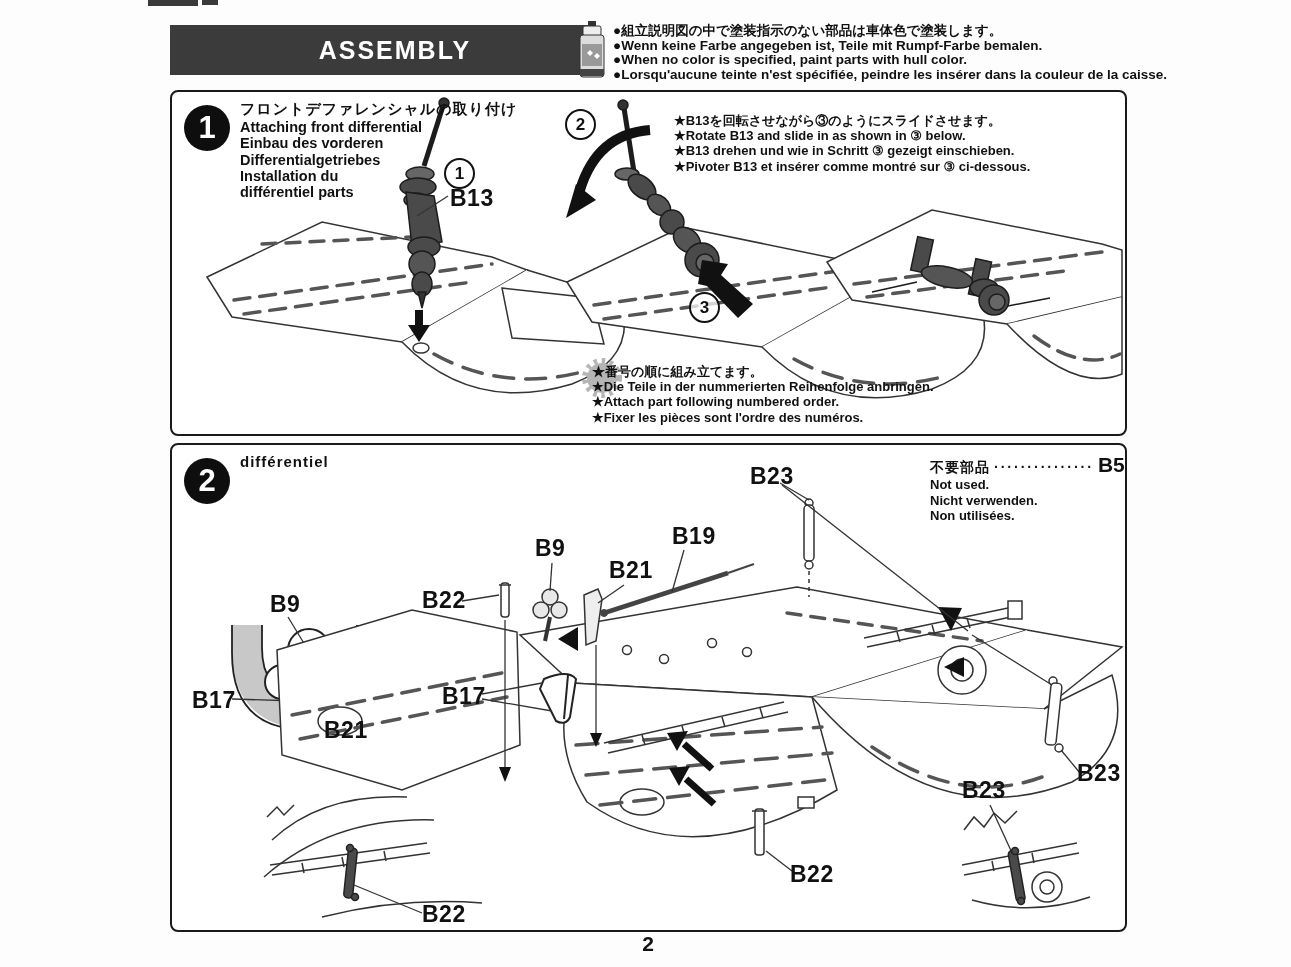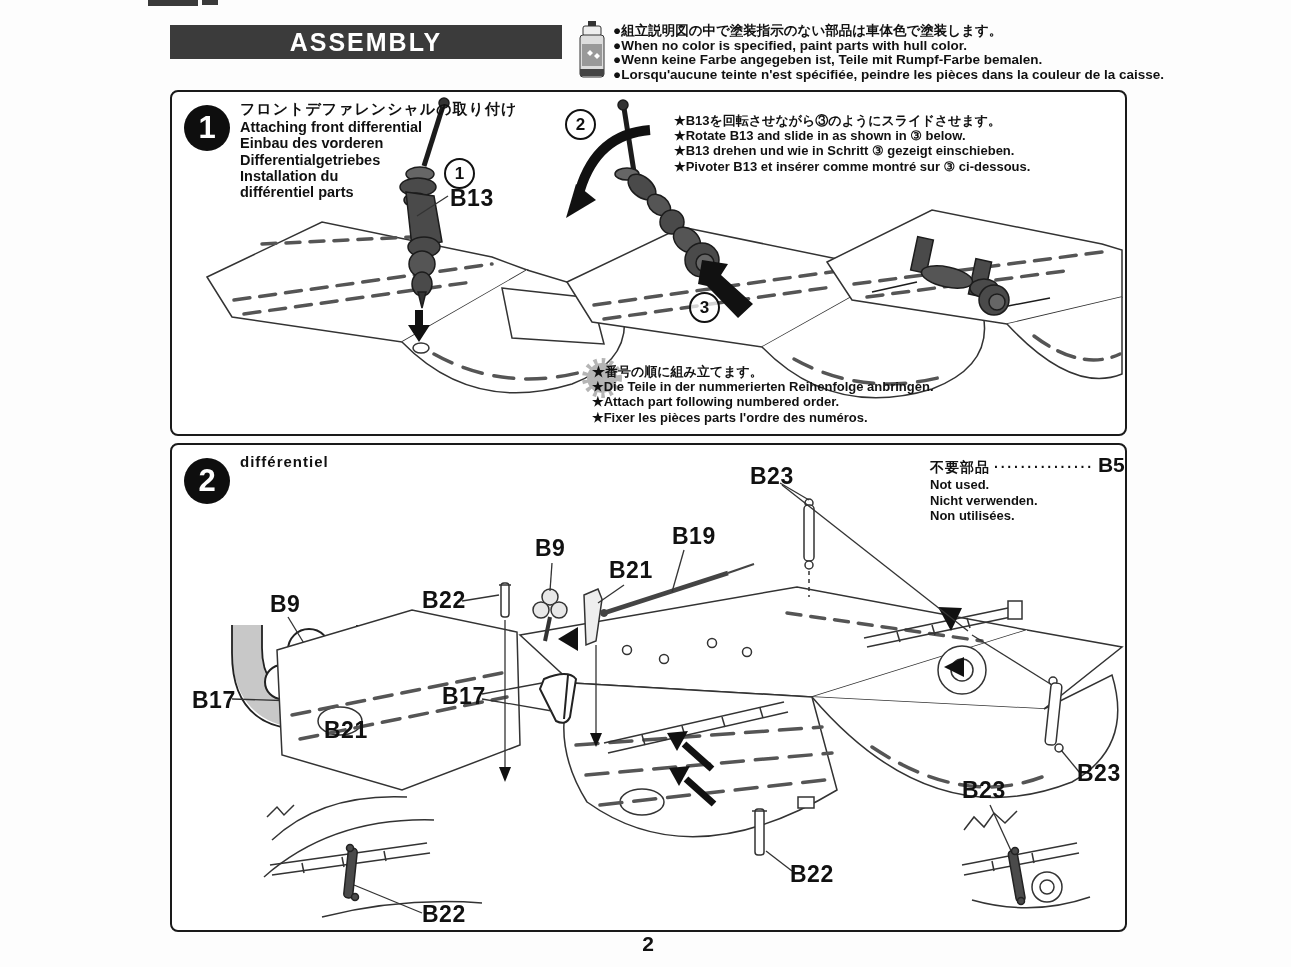--- a/index.html
+++ b/index.html
@@ -1,20 +1,20 @@
 <!DOCTYPE html>
 <html><head>
 <meta charset="utf-8">
 <style>
   html,body{margin:0;padding:0;}
   .page{position:relative;width:1291px;height:967px;background:#fdfdfd;overflow:hidden;
         font-family:"Liberation Sans",sans-serif;color:#111;}
   .smudge{position:absolute;background:#3a3a3a;}
-  .assembly-bar{position:absolute;left:170px;top:25px;width:392px;height:34px;background:#3b3b3b;
-        display:flex;align-items:center;justify-content:center;}
+  .assembly-bar{position:absolute;left:170px;top:25px;width:392px;height:50px;background:#3b3b3b;
+        display:flex;align-items:center;justify-content:center;padding-left:29px;}
   .assembly-bar span{color:#fff;font-weight:bold;font-size:25px;letter-spacing:2px;}
   .paint-icon{position:absolute;left:577px;top:20px;}
   .paint-notes{position:absolute;left:613px;top:24px;}
   .pnl{font-size:13.5px;font-weight:bold;line-height:14.6px;white-space:nowrap;}
   .panel{position:absolute;left:170px;background:#fff;border:2px solid #1a1a1a;border-radius:8px;}
   .panel1{top:90px;width:953px;height:342px;}
   .panel2{top:443px;width:953px;height:485px;}
   .ill{position:absolute;left:0;top:0;width:100%;height:100%;}
   .badge{position:absolute;left:12px;top:13px;width:46px;height:46px;border-radius:50%;background:#0e0e0e;
         color:#fff;display:flex;align-items:center;justify-content:center;font-size:31px;font-weight:bold;}
@@ -54,23 +54,23 @@
       <rect x="3" y="15" width="24" height="42" rx="3" fill="#ddd" stroke="#333"></rect>
       <rect x="5" y="24" width="20" height="22" fill="#999"></rect>
       <polygon points="10,33 13,30 16,33 13,36" fill="#fff"></polygon>
       <polygon points="17,36 20,33 23,36 20,39" fill="#fff"></polygon>
       <rect x="3" y="49" width="24" height="7" fill="#444"></rect>
     </g>
   </svg>
 
   <div class="paint-notes">
     <div class="pnl">●組立説明図の中で塗装指示のない部品は車体色で塗装します。</div>
+    <div class="pnl">●Wenn keine Farbe angegeben ist, Teile mit Rumpf-Farbe bemalen.</div>
     <div class="pnl">●When no color is specified, paint parts with hull color.</div>
-    <div class="pnl">●Wenn keine Farbe angegeben ist, Teile mit Rumpf-Farbe bemalen.</div>
-    <div class="pnl">●Lorsqu'aucune teinte n'est spécifiée, peindre les pièces dans la couleur de la caisse.</div>
+    <div class="pnl">●Lorsqu'aucune teinte n'est spécifiée, peindre les insérer dans la couleur de la caisse.</div>
   </div>
 
   <div class="panel panel1">
 
     <svg class="ill" viewBox="0 0 953 342">
 
       <g fill="none" stroke="#333" stroke-width="1.5">
         <path d="M35,185 L150,130 L320,165 L355,178 L230,250 L60,225 Z" fill="#fff"></path>
         <path d="M230,250 Q300,322 400,292 Q468,266 448,206 L355,178" fill="#fff"></path>
         <path d="M330,196 L420,206 L432,252 L340,246 Z" fill="#fff"></path>
@@ -166,21 +166,21 @@
       <div class="nl">★B13を回転させながら③のようにスライドさせます。</div>
       <div class="nl">★Rotate B13 and slide in as shown in ③ below.</div>
       <div class="nl">★B13 drehen und wie in Schritt ③ gezeigt einschieben.</div>
       <div class="nl">★Pivoter B13 et insérer comme montré sur ③ ci-dessous.</div>
     </div>
 
     <div class="note" style="left:420px;top:272px;">
       <div class="nl">★番号の順に組み立てます。</div>
       <div class="nl">★Die Teile in der nummerierten Reihenfolge anbringen.</div>
       <div class="nl">★Attach part following numbered order.</div>
-      <div class="nl">★Fixer les pièces parts l'ordre des numéros.</div>
+      <div class="nl">★Fixer les pièces sont l'ordre des numéros.</div>
     </div>
 
     <div class="circ" style="left:272px;top:66px;">1</div>
     <div class="circ" style="left:393px;top:17px;">2</div>
     <div class="circ" style="left:517px;top:200px;">3</div>
     <div class="lbl" style="left:278px;top:93px;">B13</div>
   </div>
 
   <div class="panel panel2">
 

